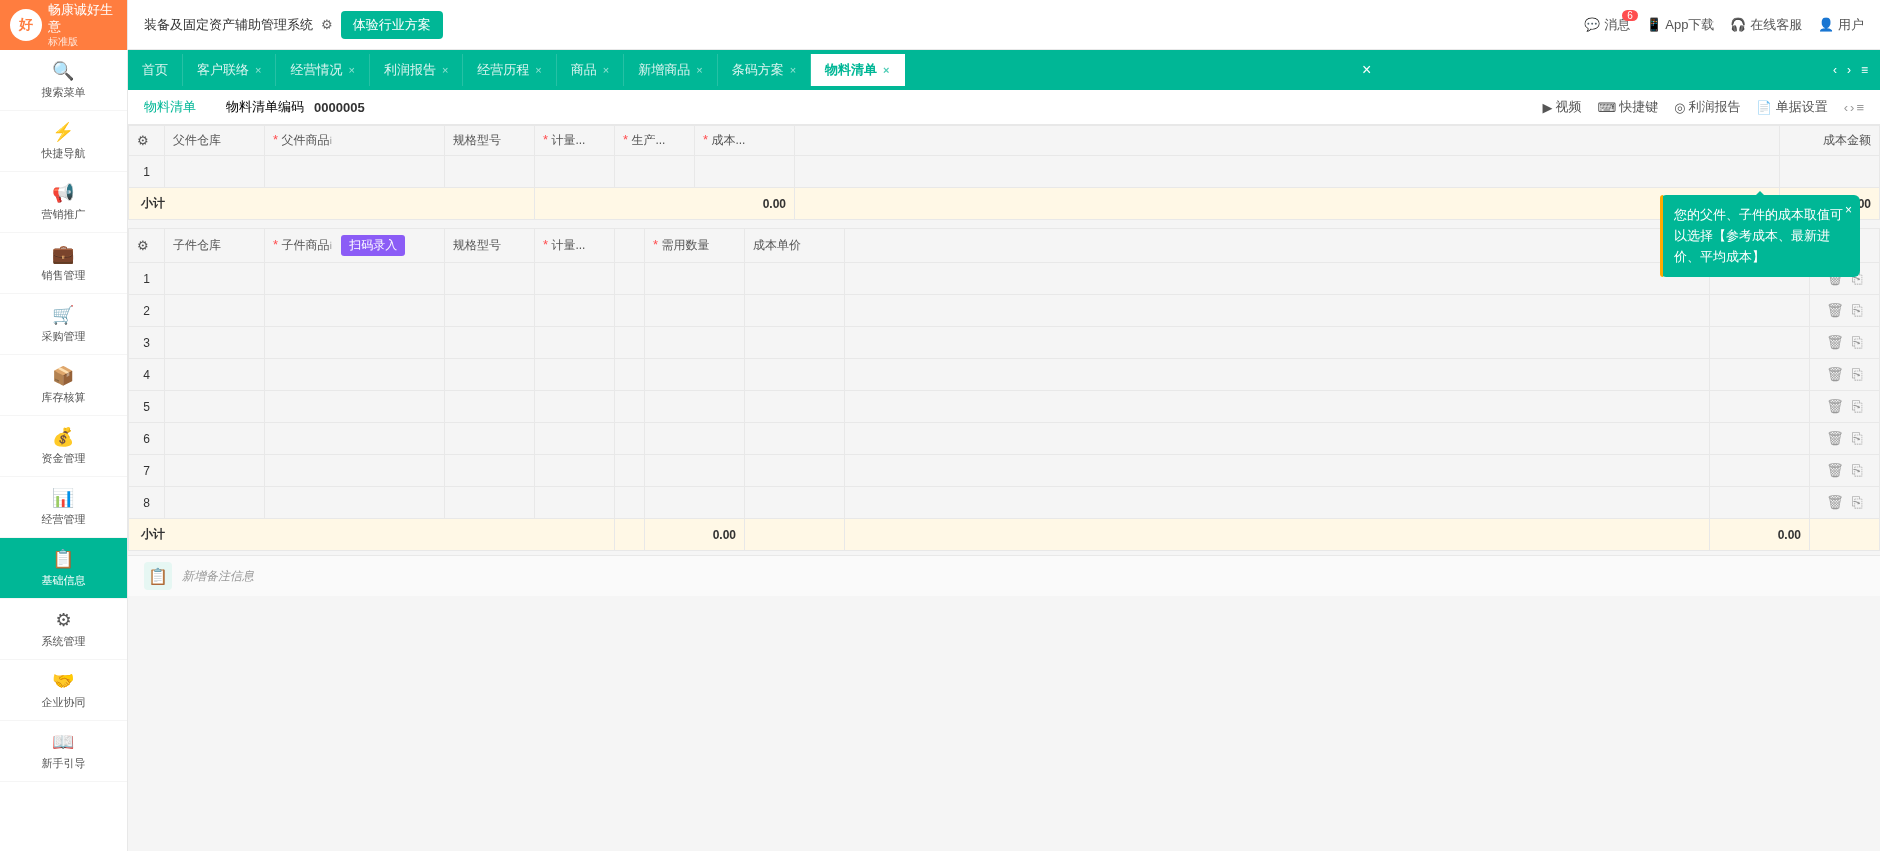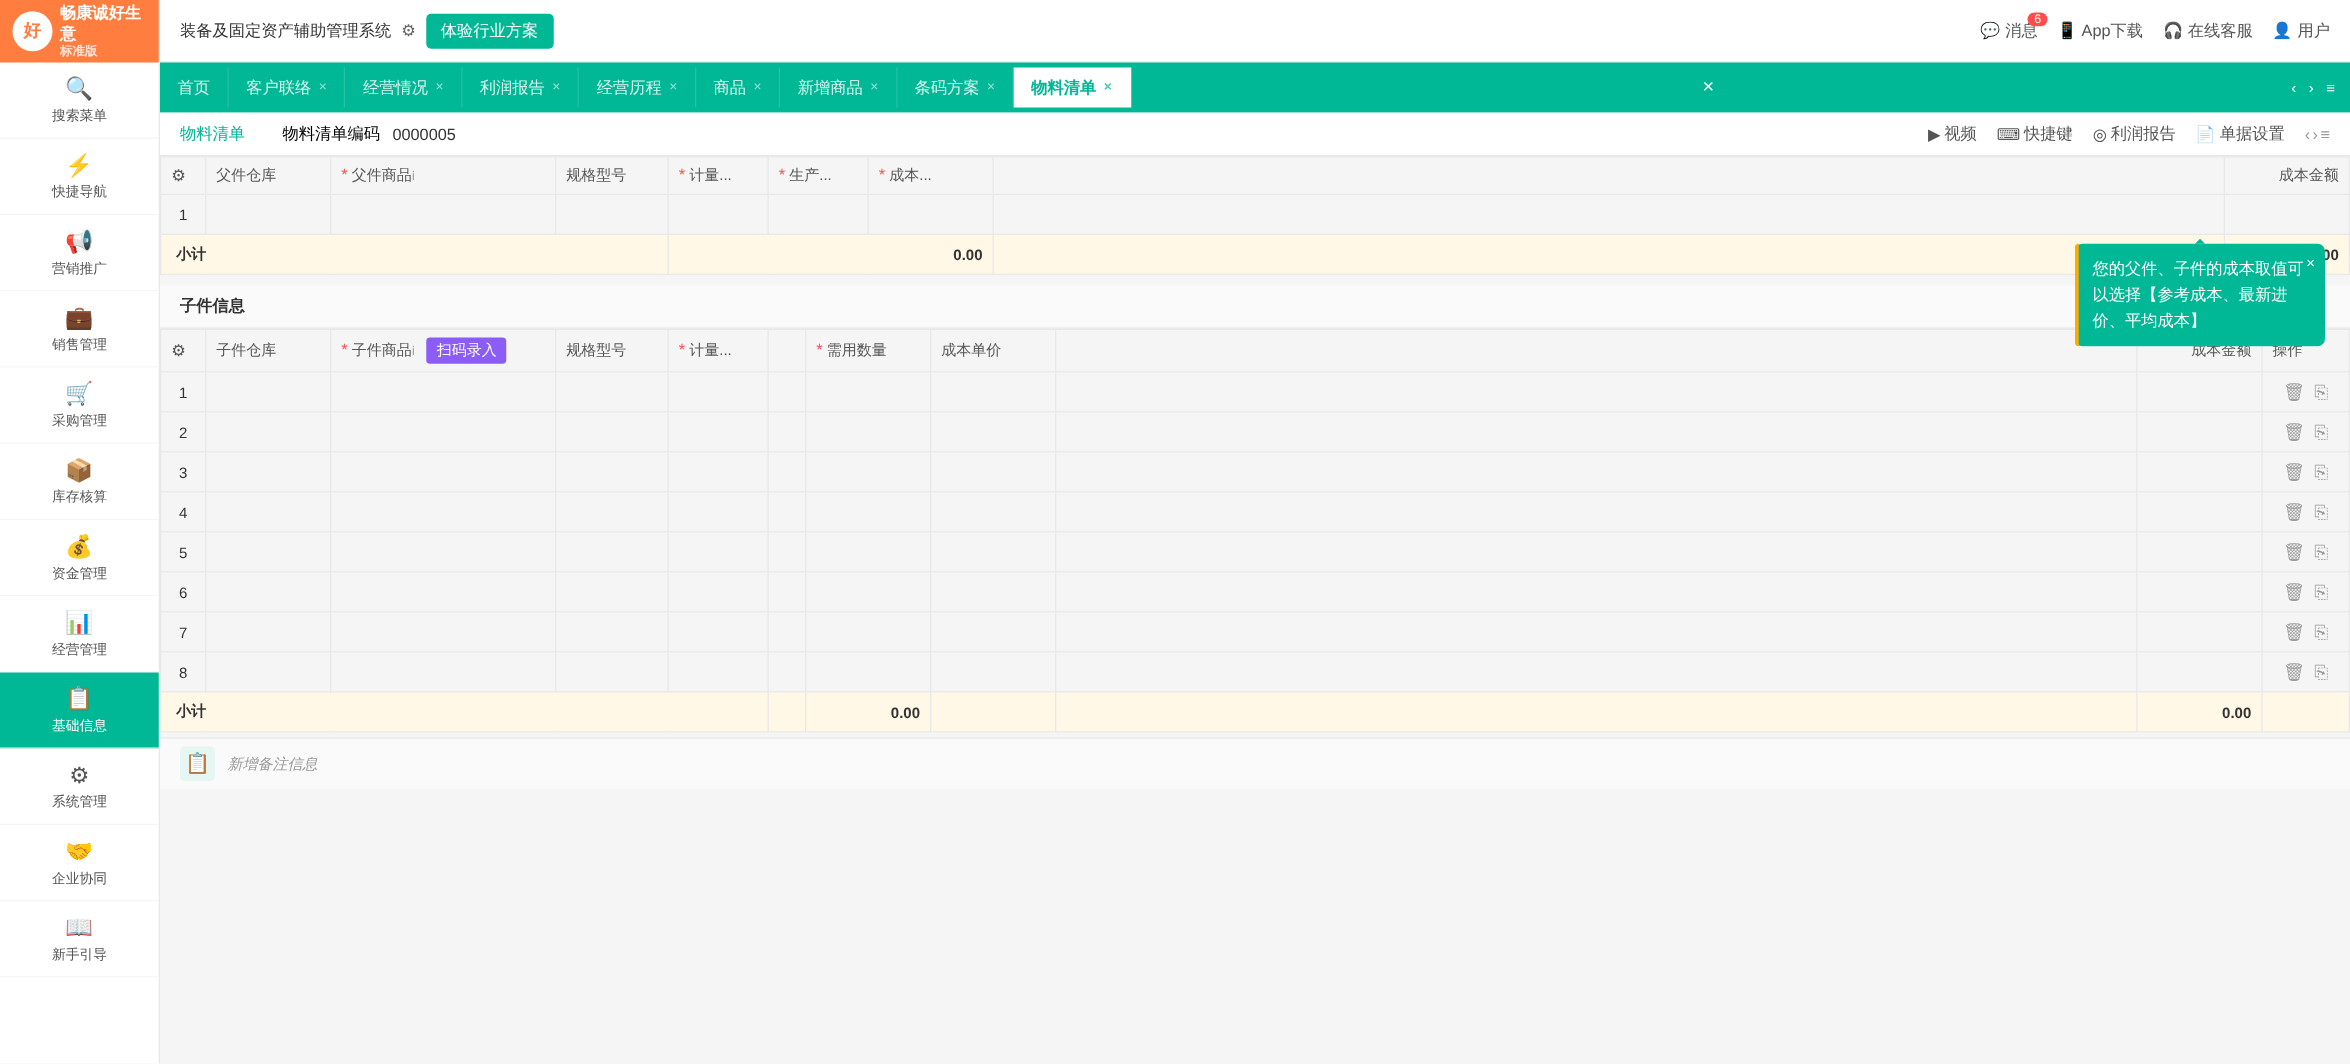--- a/index.html
+++ b/index.html
@@ -2,21 +2,21 @@
 <html><head>
   <meta charset="utf-8">
   <style>
     * { box-sizing: border-box; margin: 0; padding: 0; font-family: 'Microsoft YaHei', Arial, sans-serif; font-size: 13px; }
     body { display: flex; height: 851px; overflow: hidden; background: #f5f5f5; }
 
     
     .sidebar { width: 128px; background: #fff; display: flex; flex-direction: column; border-right: 1px solid #e8e8e8; flex-shrink: 0; }
     .sidebar-logo { background: #ff7d3f; padding: 10px; display: flex; align-items: center; gap: 6px; height: 50px; }
     .sidebar-logo-icon { width: 32px; height: 32px; background: #fff; border-radius: 50%; display: flex; align-items: center; justify-content: center; color: #ff7d3f; font-weight: bold; font-size: 14px; flex-shrink: 0; }
-    .sidebar-logo-text { color: #fff; font-size: 12px; line-height: 1.3; font-weight: bold; }
+    .sidebar-logo-text { color: #fff; font-size: 12px; line-height: 1.3; }
     .sidebar-item { display: flex; flex-direction: column; align-items: center; padding: 10px 0; cursor: pointer; color: #555; border-bottom: 1px solid #f5f5f5; }
     .sidebar-item.active { color: #fff; background: #00b796; }
     .sidebar-icon { font-size: 18px; margin-bottom: 3px; }
     .sidebar-label { font-size: 11px; }
 
     
     .main { flex: 1; display: flex; flex-direction: column; overflow: hidden; }
 
     
     .top-header { height: 50px; background: #fff; display: flex; align-items: center; justify-content: space-between; padding: 0 16px; border-bottom: 1px solid #e8e8e8; }
@@ -209,21 +209,21 @@
       <span class="nav-arrow">≡</span>
     </div>
   </div>
 
   <div class="content-wrapper">
 
     <div style="display:flex;align-items:center;justify-content:space-between;padding:8px 16px;border-bottom:1px solid #e8e8e8;background:#fff;">
       <div style="display:flex;align-items:center;gap:6px;">
         <span style="color:#00b796;cursor:pointer;">物料清单</span>
         <span style="color:#000000;margin-left:24px;">物料清单编码</span>
-        <span style="color:#333;font-weight:normal;margin-left:4px;">0000005</span>
+        <span style="color:#333;font-weight:bold;margin-left:4px;">0000005</span>
       </div>
       <div style="display:flex;align-items:center;gap:16px;">
         <div class="toolbar-btn">
           <span>▶</span>
           <span>视频</span>
         </div>
         <div class="toolbar-btn">
           <span>⌨</span>
           <span>快捷键</span>
         </div>
@@ -274,21 +274,20 @@
             <td colspan="4" style="padding-left:12px;">小计</td>
             <td colspan="3" class="num" style="text-align:right;">0.00</td>
             <td></td>
             <td class="num" style="text-align:right;">0.00</td>
           </tr>
         </tbody>
       </table>
     </div>
 
     <div style="margin-top:8px;">
-      <div class="section-title">子件信息</div>
       <table class="data-table">
         <thead>
           <tr>
             <th class="col-settings"><span style="cursor:pointer;">⚙</span></th>
             <th class="col-warehouse">子件仓库</th>
             <th class="col-product">
               <span style="color:#ff4d4f;">*</span> 子件商品<span style="color:#999;font-size:10px;">ℹ</span>
               <button class="scan-btn" style="margin-left:6px;">扫码录入</button>
             </th>
             <th class="col-spec">规格型号</th>

